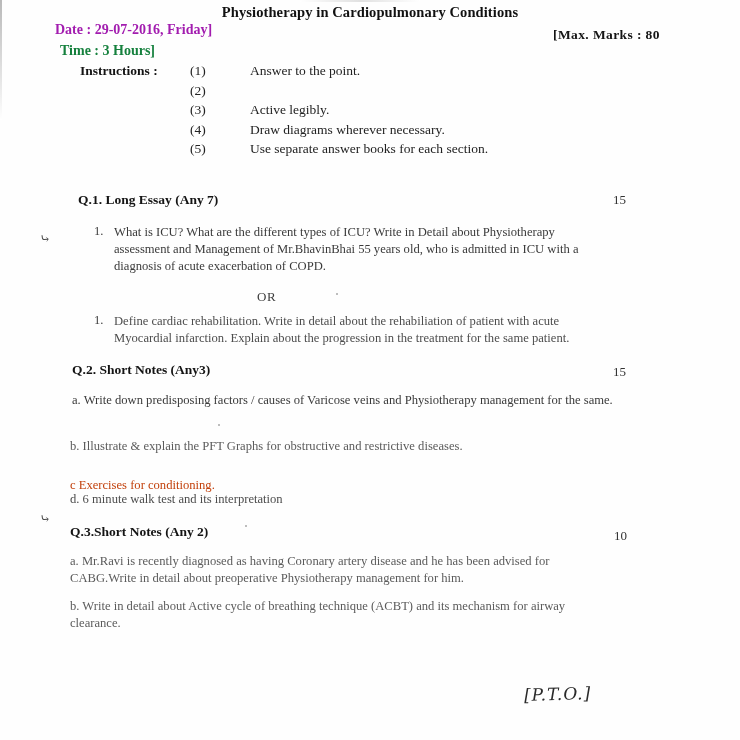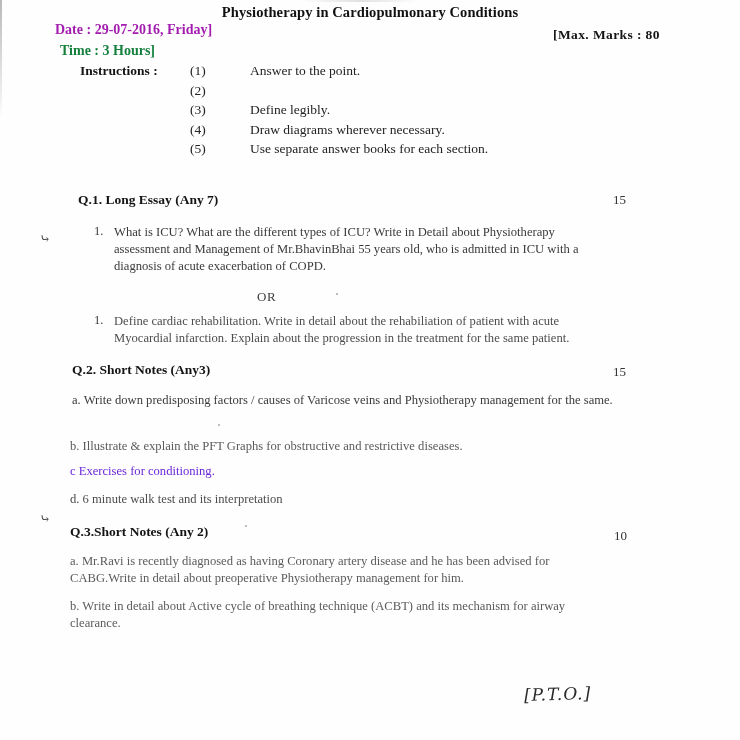--- a/index.html
+++ b/index.html
@@ -133,21 +133,21 @@
   }
 
   .q-body {
     position: absolute;
     font-size: 12.6px;
     line-height: 17.2px;
     color: #3a3a3a;
   }
   .q-body.faded   { color: #4d4d4d; }
   .q-body.fader   { color: #5b5b5b; }
-  .q-body.fadest  { color: #6d28d9; }
+  .q-body.fadest  { color: #c2410c; margin-top: 14px; }
 
   .sub-num {
     position: absolute;
     font-size: 12.6px;
     color: #3f3f3f;
   }
 
   .or-line {
     position: absolute;
     top: 289px;
@@ -208,21 +208,21 @@
   <div class="instructions-list">
     <div class="instr-row">
       <span class="instr-num">(1)</span>
       <span class="instr-text">Answer to the point.</span>
     </div>
     <div class="instr-row">
       <span class="instr-num">(2)</span>
     </div>
     <div class="instr-row">
       <span class="instr-num">(3)</span>
-      <span class="instr-text">Define legibly.</span>
+      <span class="instr-text">Active legibly.</span>
     </div>
     <div class="instr-row">
       <span class="instr-num">(4)</span>
       <span class="instr-text">Draw diagrams wherever necessary.</span>
     </div>
     <div class="instr-row">
       <span class="instr-num">(5)</span>
       <span class="instr-text">Use separate answer books for each section.</span>
     </div>
   </div>

